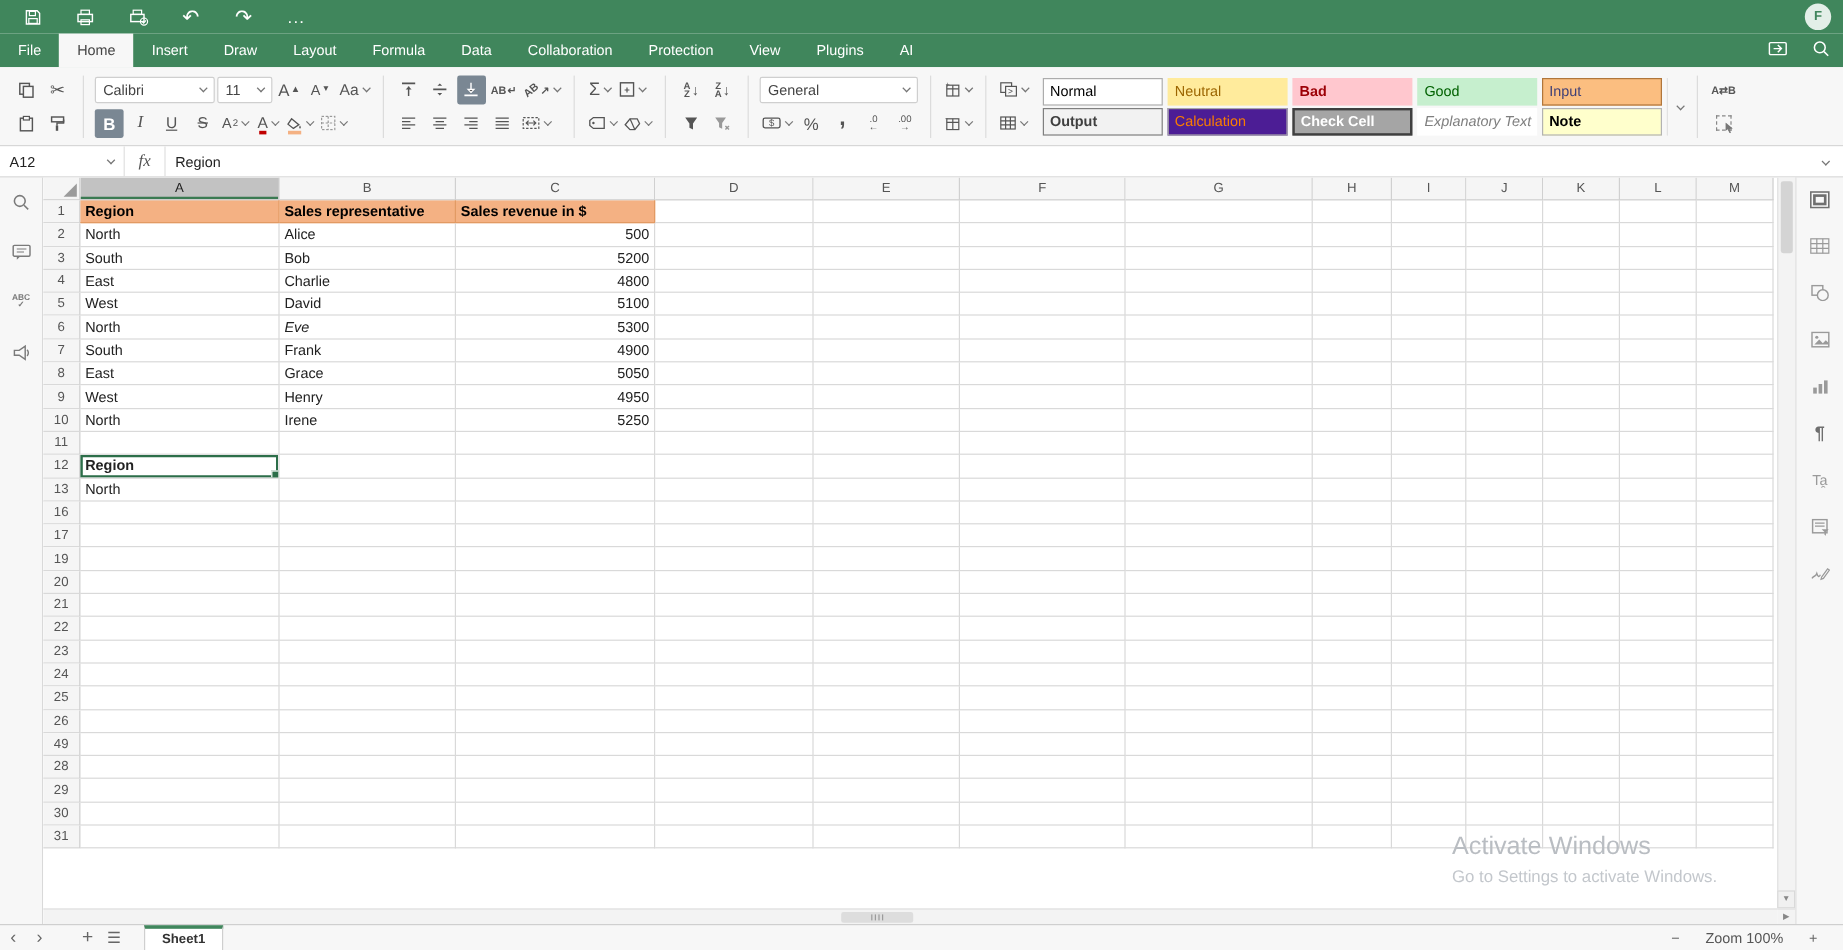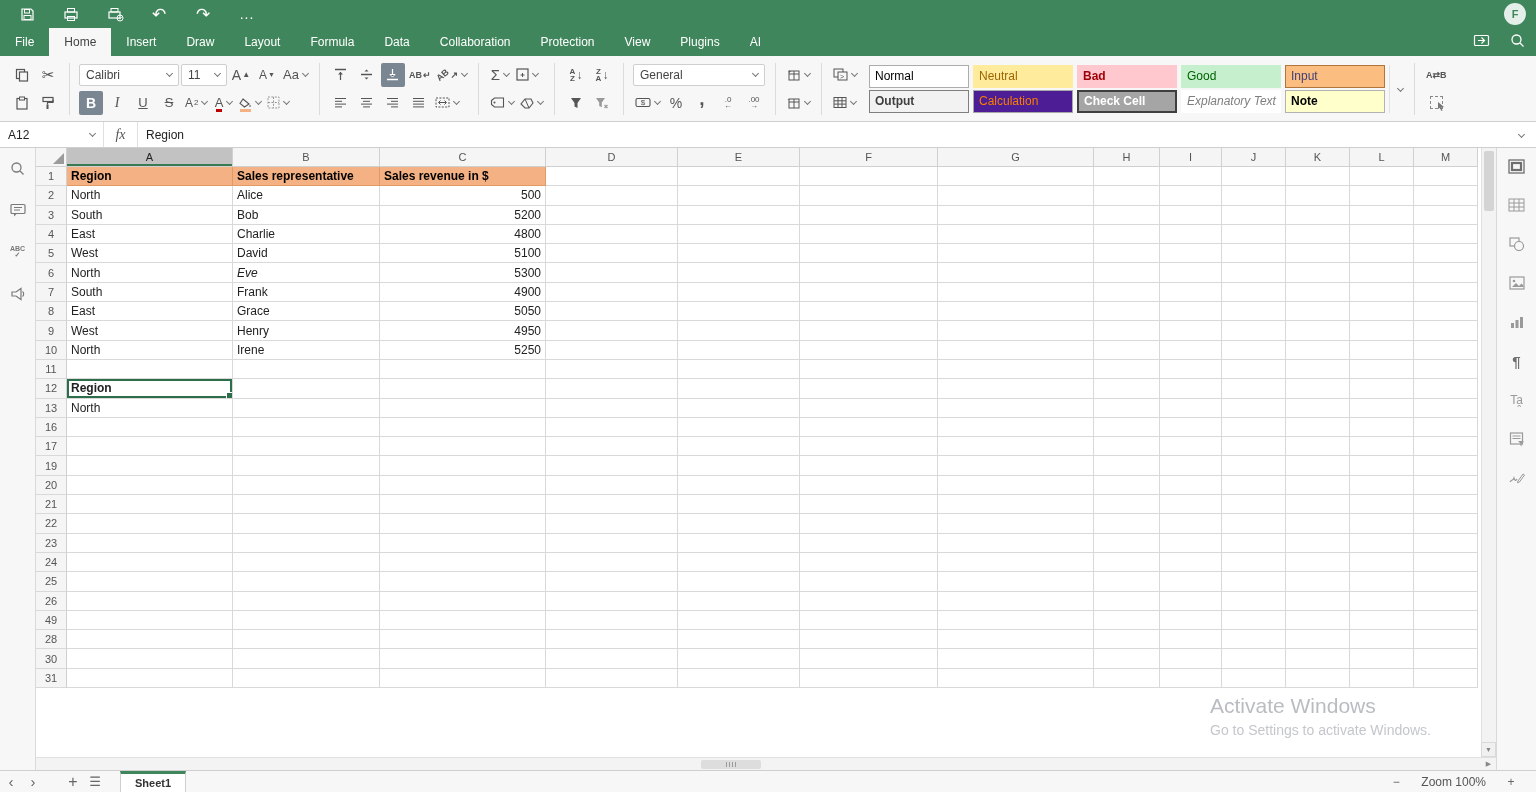--- a/index.html
+++ b/index.html
@@ -993,20 +993,36 @@
             <div class="cell" style="width: 138px;"></div>
             <div class="cell" style="width: 156px;"></div>
             <div class="cell" style="width: 66px;"></div>
             <div class="cell" style="width: 62px;"></div>
             <div class="cell" style="width: 64px;"></div>
             <div class="cell" style="width: 64px;"></div>
             <div class="cell" style="width: 64px;"></div>
             <div class="cell" style="width: 64px;"></div>
           </div>
           <div class="grow">
+            <div class="rowhdr">29</div>
+            <div class="cell" style="width: 166px;"></div>
+            <div class="cell" style="width: 147px;"></div>
+            <div class="cell" style="width: 166px;"></div>
+            <div class="cell" style="width: 132px;"></div>
+            <div class="cell" style="width: 122px;"></div>
+            <div class="cell" style="width: 138px;"></div>
+            <div class="cell" style="width: 156px;"></div>
+            <div class="cell" style="width: 66px;"></div>
+            <div class="cell" style="width: 62px;"></div>
+            <div class="cell" style="width: 64px;"></div>
+            <div class="cell" style="width: 64px;"></div>
+            <div class="cell" style="width: 64px;"></div>
+            <div class="cell" style="width: 64px;"></div>
+          </div>
+          <div class="grow">
             <div class="rowhdr">30</div>
             <div class="cell" style="width: 166px;"></div>
             <div class="cell" style="width: 147px;"></div>
             <div class="cell" style="width: 166px;"></div>
             <div class="cell" style="width: 132px;"></div>
             <div class="cell" style="width: 122px;"></div>
             <div class="cell" style="width: 138px;"></div>
             <div class="cell" style="width: 156px;"></div>
             <div class="cell" style="width: 66px;"></div>
             <div class="cell" style="width: 62px;"></div>

